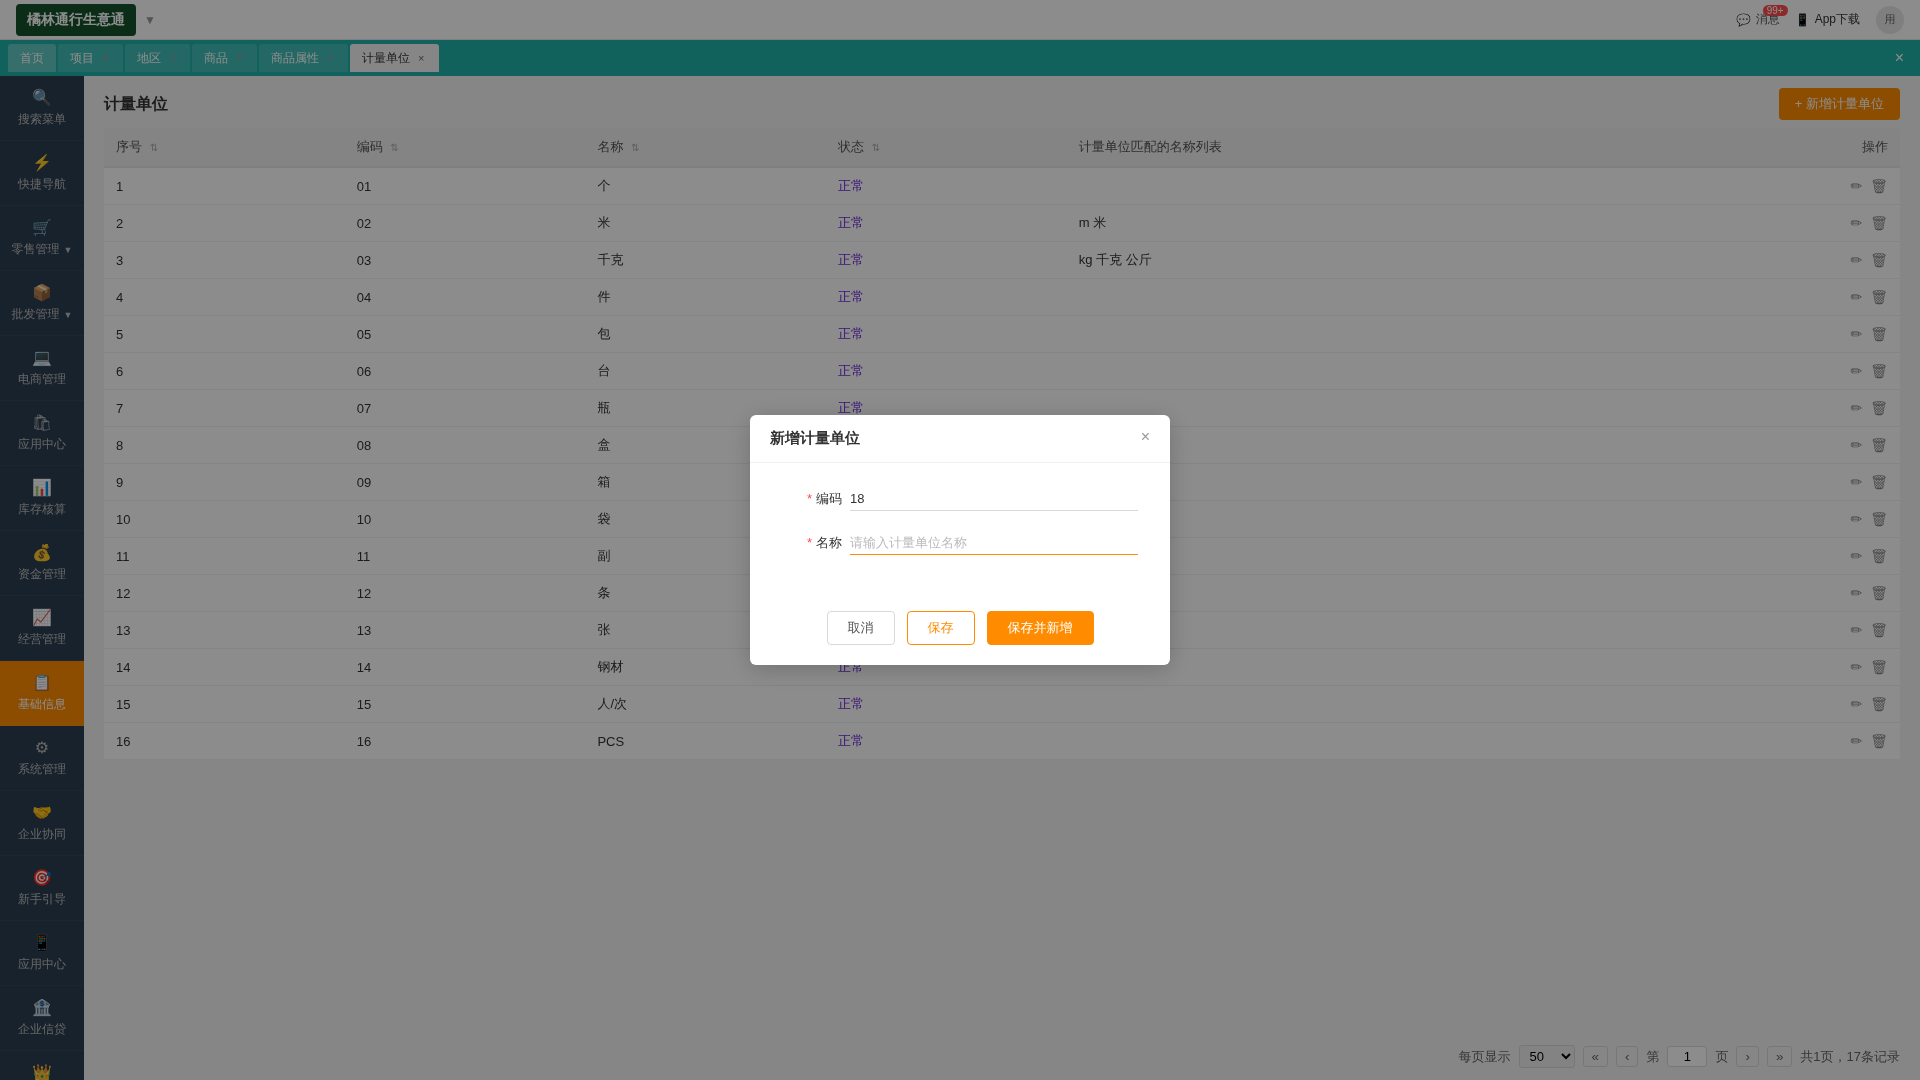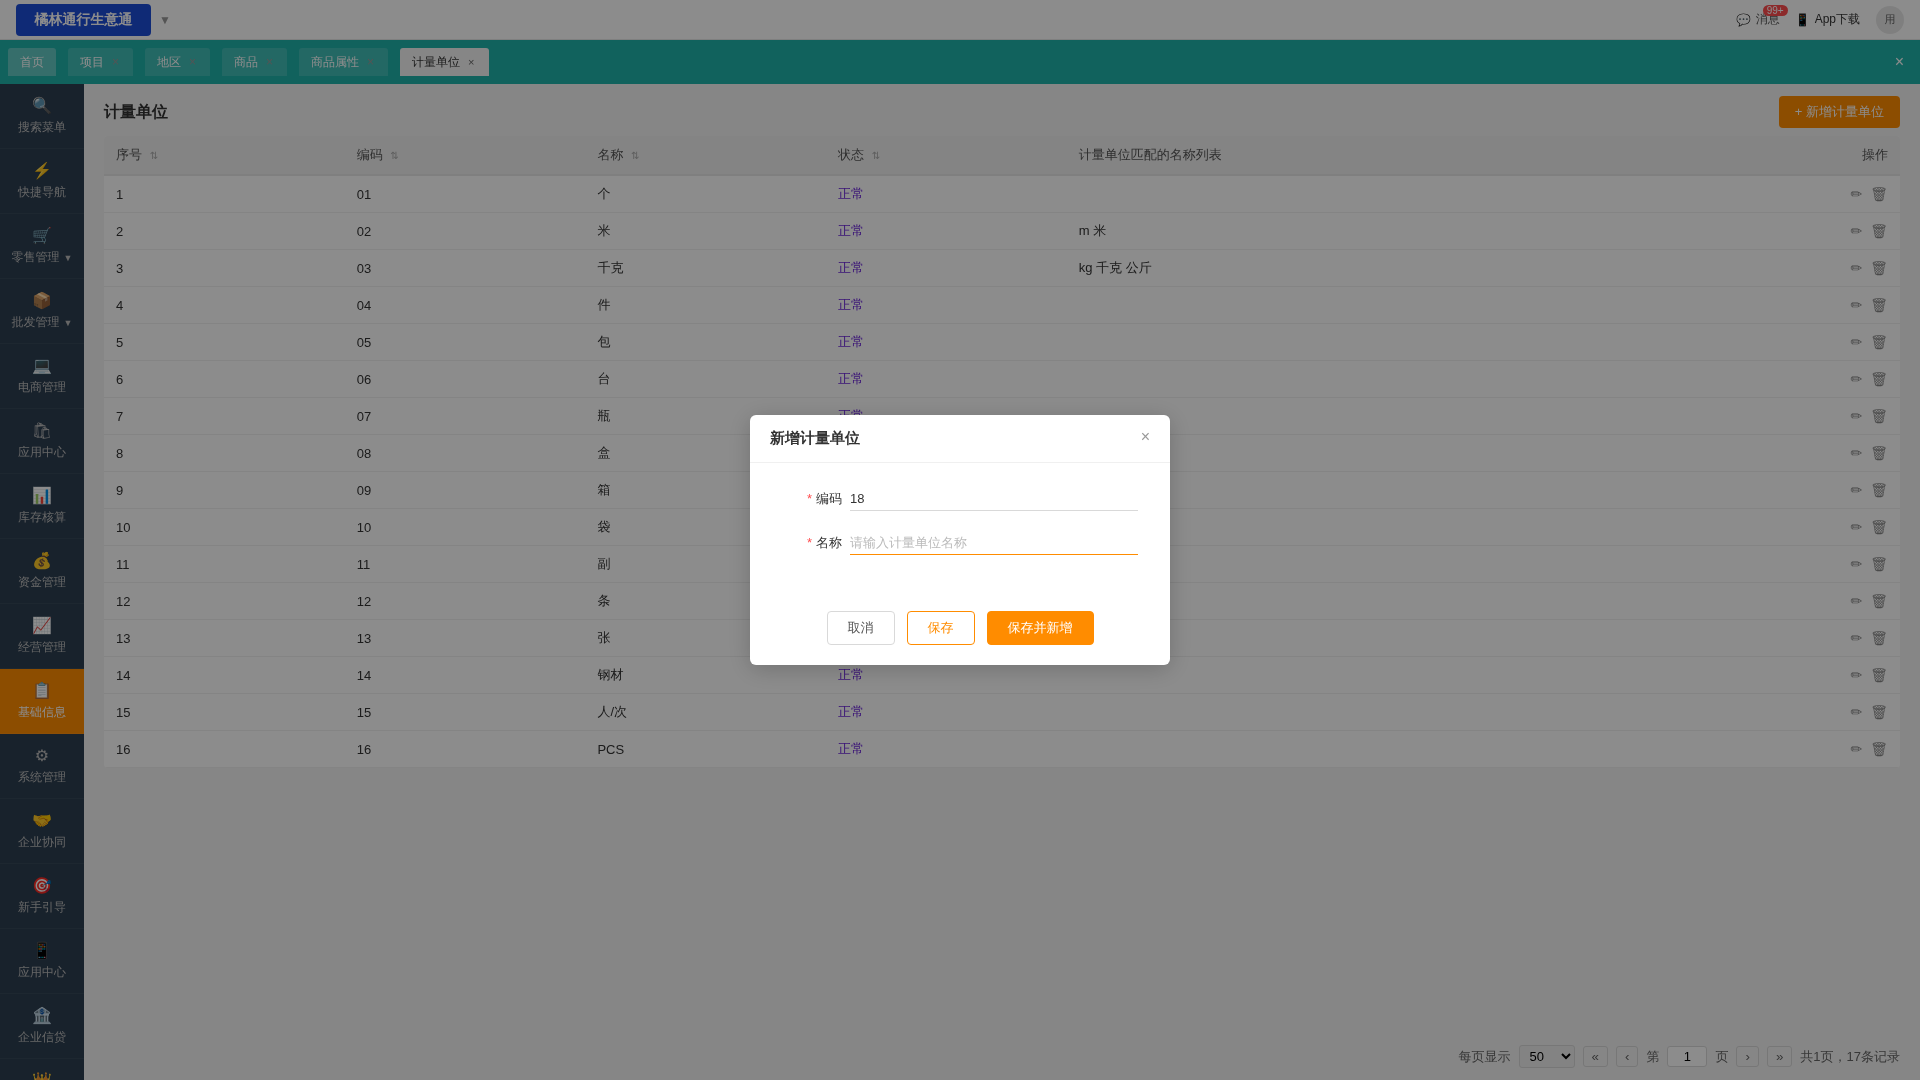--- a/index.html
+++ b/index.html
@@ -10,36 +10,36 @@
       height: 40px;
       background: #fff;
       border-bottom: 1px solid #e8e8e8;
       display: flex;
       align-items: center;
       padding: 0 16px;
       justify-content: space-between;
       flex-shrink: 0;
     }
     .logo-area { display: flex; align-items: center; gap: 8px; }
-    .logo-box { width: 135px; height: 32px; background: #1d4ed8; border-radius: 4px; display: flex; align-items: center; justify-content: center; color: white; font-weight: bold; font-size: 14px; }
+    .logo-box { width: 120px; height: 32px; background: #14532d; border-radius: 4px; display: flex; align-items: center; justify-content: center; color: white; font-weight: bold; font-size: 14px; }
     .header-right { display: flex; align-items: center; gap: 16px; font-size: 12px; color: #666; }
     .msg-badge { position: relative; display: flex; align-items: center; gap: 4px; }
     .badge { background: #ff4d4f; color: white; border-radius: 8px; padding: 0 4px; font-size: 10px; position: absolute; top: -6px; right: -8px; }
     .app-download { display: flex; align-items: center; gap: 4px; color: #333; }
     .avatar-circle { width: 28px; height: 28px; border-radius: 50%; background: #e8e8e8; display: flex; align-items: center; justify-content: center; font-size: 11px; }
 
     
     .tab-bar {
-      height: 44px;
+      height: 36px;
       background: #20b2aa;
       display: flex;
       align-items: center;
       padding: 8px 8px;
       flex-shrink: 0;
-      gap: 12px;
+      gap: 2px;
     }
     .tab-item {
       height: 28px;
       padding: 0 12px;
       border-radius: 3px 3px 0 0;
       display: flex;
       align-items: center;
       gap: 6px;
       cursor: pointer;
       font-size: 12px;

